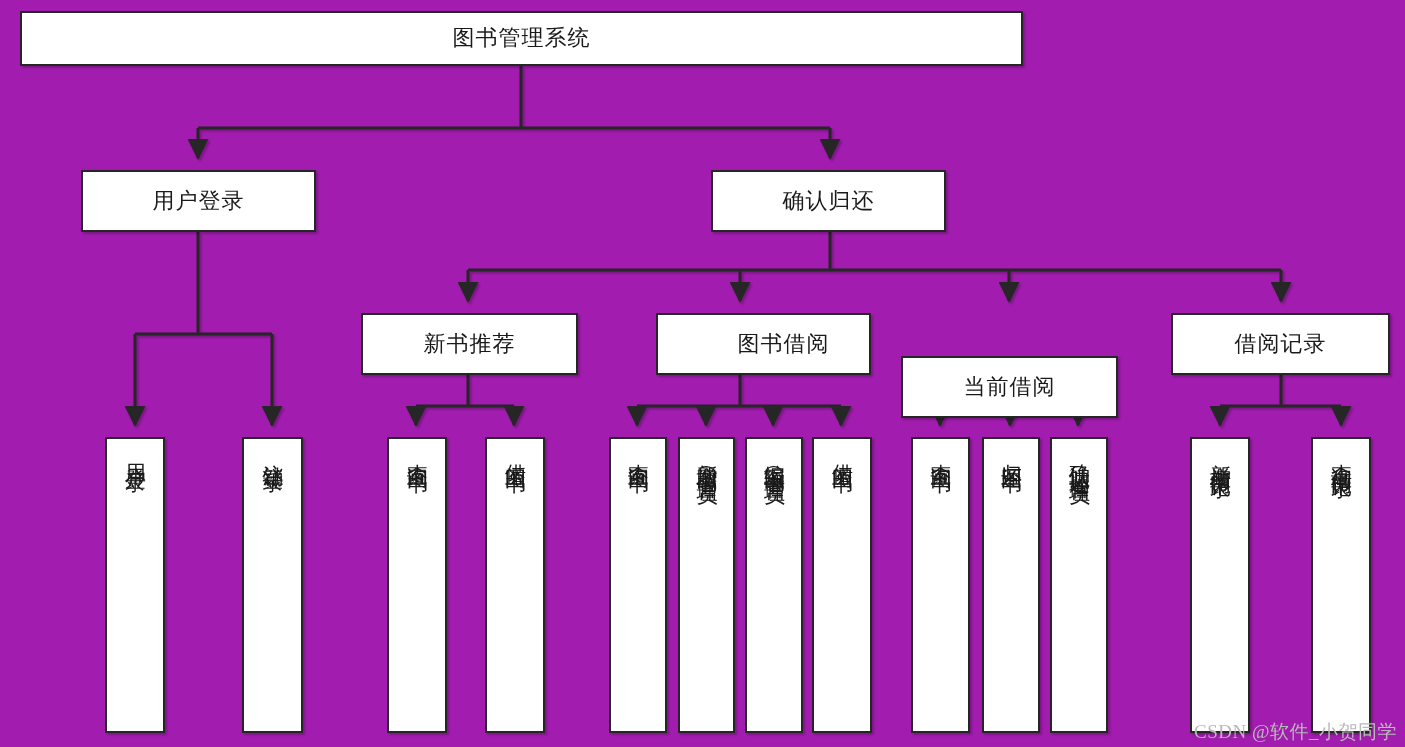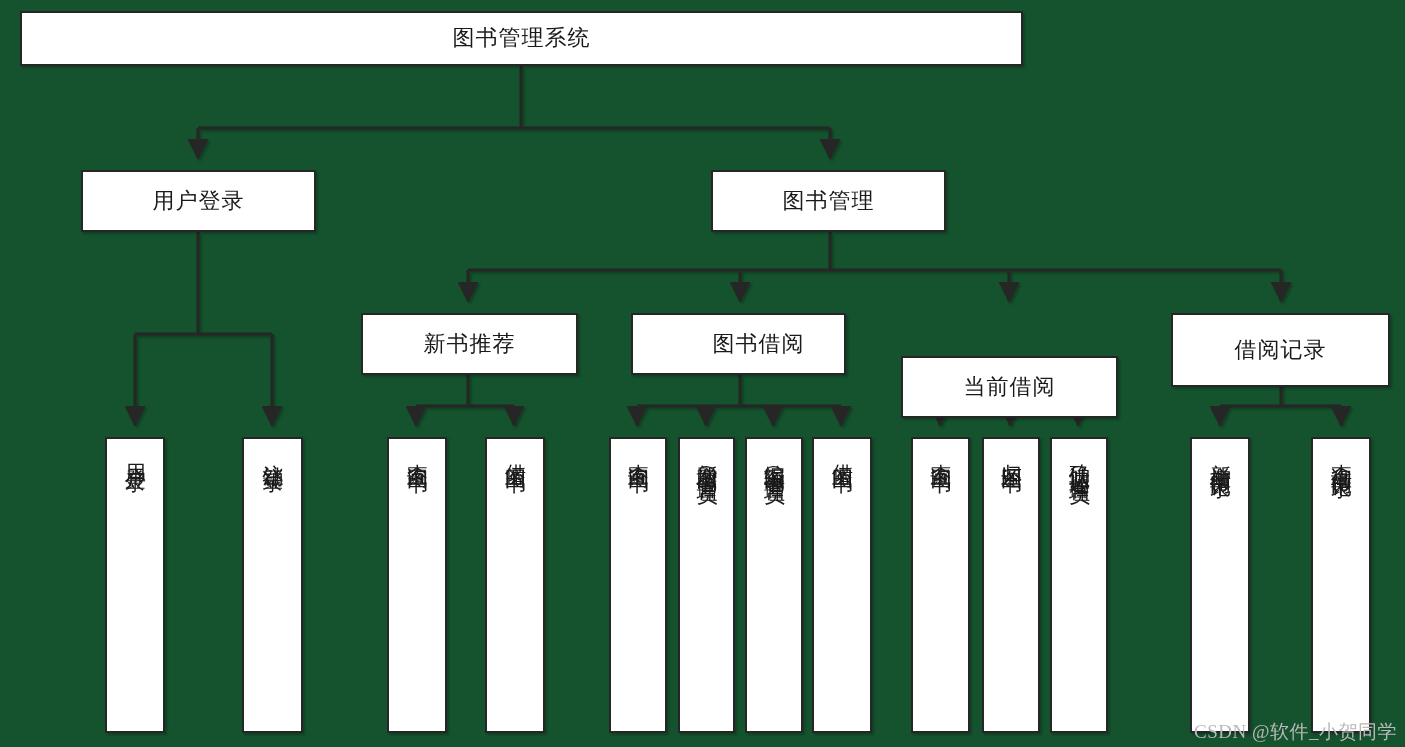--- a/index.html
+++ b/index.html
@@ -7,21 +7,21 @@
     padding: 0;
     background: #ffffff;
   }
   body {
     font-family: "DejaVu Sans", "Liberation Sans", sans-serif;
   }
   #canvas {
     position: relative;
     width: 1405px;
     height: 747px;
-    background: #14532d;
+    background: #a21caf;
     overflow: hidden;
   }
   #diagram-svg {
     position: absolute;
     left: 0;
     top: 0;
     width: 1405px;
     height: 747px;
   }
   .node {
@@ -132,33 +132,33 @@
   </svg>
 
   <div class="node node-h node-root" style="left:20px;top:11px;width:1003px;height:55px;">
     <span class="label">图书管理系统</span>
   </div>
 
   <div class="node node-h" style="left:81px;top:170px;width:235px;height:62px;">
     <span class="label">用户登录</span>
   </div>
   <div class="node node-h" style="left:711px;top:170px;width:235px;height:62px;">
-    <span class="label">图书管理</span>
+    <span class="label">确认归还</span>
   </div>
 
   <div class="node node-h" style="left:361px;top:313px;width:217px;height:62px;">
     <span class="label">新书推荐</span>
   </div>
-  <div class="node node-h" style="left:631px;top:313px;width:215px;height:62px;padding-left:40px;">
+  <div class="node node-h" style="left:656px;top:313px;width:215px;height:62px;padding-left:40px;">
     <span class="label">图书借阅</span>
   </div>
   <div class="node node-h" style="left:901px;top:313px;width:217px;height:62px;margin-top:43px;">
     <span class="label">当前借阅</span>
   </div>
-  <div class="node node-h" style="left:1171px;top:313px;width:219px;height:74px;">
+  <div class="node node-h" style="left:1171px;top:313px;width:219px;height:62px;">
     <span class="label">借阅记录</span>
   </div>
 
   <div class="node node-v" style="left:105px;top:437px;width:60px;height:296px;">
     <span class="label">用户登录</span>
   </div>
   <div class="node node-v" style="left:242px;top:437px;width:61px;height:296px;">
     <span class="label">注销登录</span>
   </div>
 

